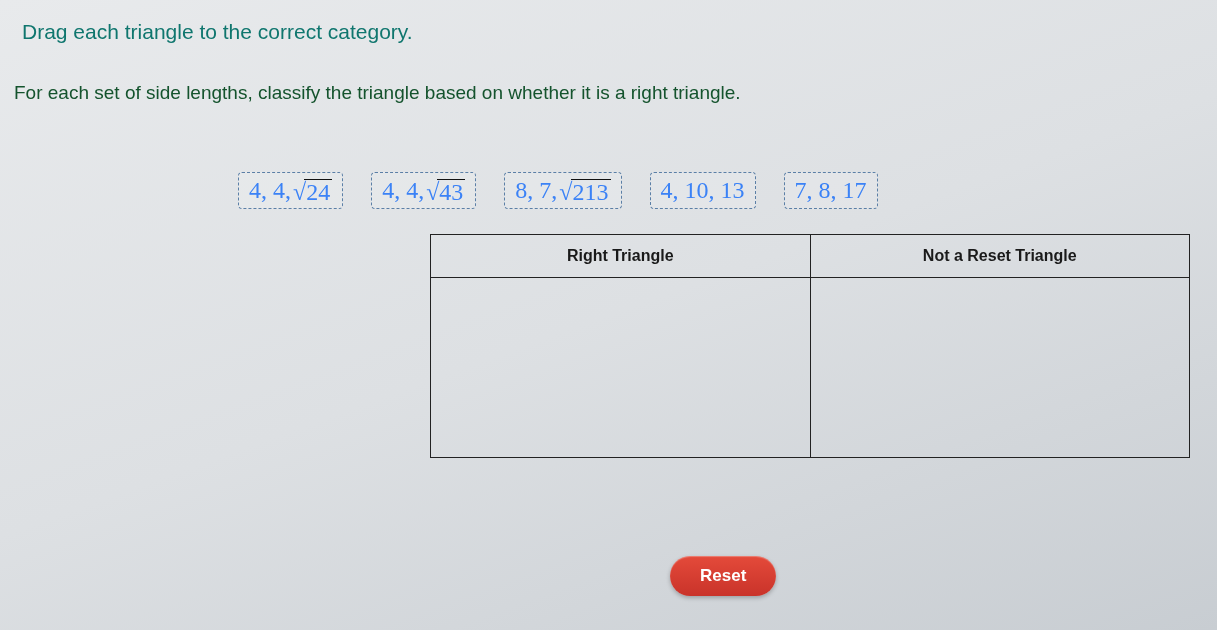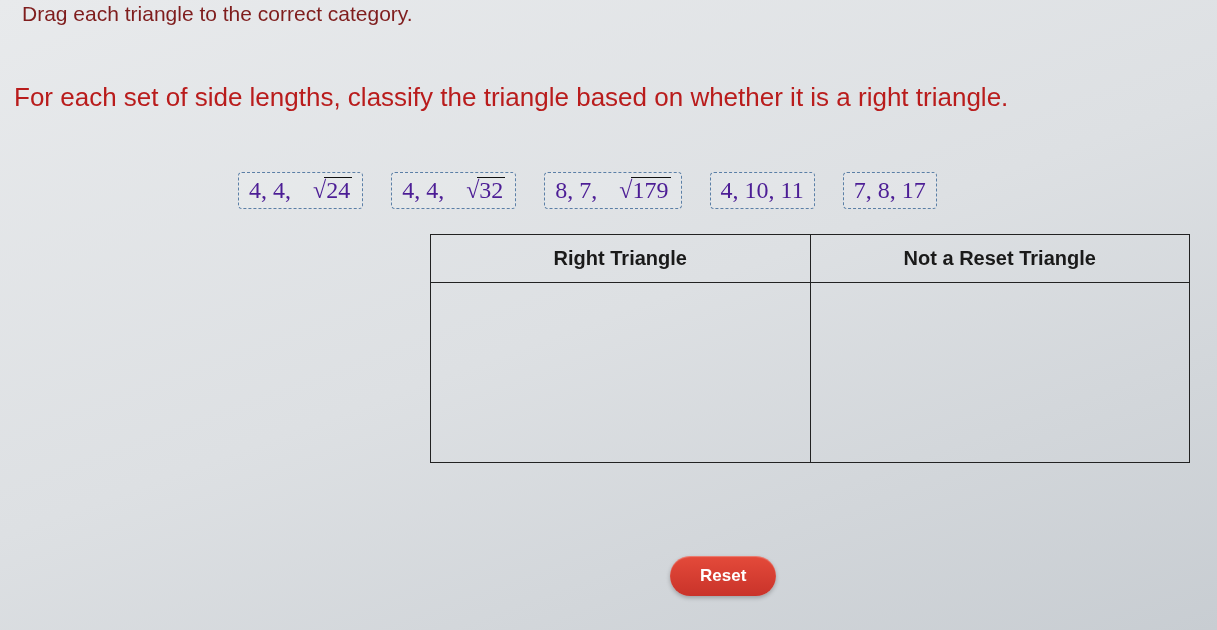--- a/index.html
+++ b/index.html
@@ -7,53 +7,52 @@
       width: 1217px;
       height: 630px;
       background: linear-gradient(160deg, #e8eaec 0%, #dde0e3 50%, #c8cdd2 100%);
       font-family: Arial, Helvetica, sans-serif;
       color: #1a1a1a;
       position: relative;
       overflow: hidden;
     }
     .instruction-1 {
       position: absolute;
-      top: 2px;
+      top: 20px;
       left: 22px;
       font-size: 21px;
-      color: #7f1d1d;
+      color: #0f766e;
     }
     .instruction-2 {
       position: absolute;
       top: 82px;
       left: 14px;
-      font-size: 26px;
-      color: #b91c1c;
+      font-size: 19px;
+      color: #14532d;
     }
     .chips-row {
       position: absolute;
       top: 172px;
       left: 238px;
       display: flex;
       gap: 28px;
       align-items: center;
     }
     .chip {
       border: 1.5px dashed #5b7fa6;
       border-radius: 4px;
       padding: 4px 10px 4px 10px;
       font-family: "Times New Roman", Times, serif;
       font-size: 24px;
-      color: #4c1d95;
+      color: #3b82f6;
       background: rgba(255,255,255,0.15);
       cursor: grab;
       white-space: nowrap;
       display: flex;
-      align-items: flex-start;
-      gap: 20px;
+      align-items: flex-end;
     }
     .sqrt {
       display: inline-flex;
       align-items: baseline;
       margin-left: 2px;
     }
     .sqrt .radical {
       font-size: 24px;
       line-height: 1;
       margin-right: -2px;
@@ -71,21 +70,21 @@
     }
     table.category {
       border-collapse: collapse;
       width: 100%;
     }
     table.category th, table.category td {
       border: 1.5px solid #222;
     }
     table.category th {
       font-weight: bold;
-      font-size: 20px;
+      font-size: 16px;
       padding: 12px 8px;
       text-align: center;
       background: transparent;
     }
     table.category td {
       height: 180px;
       width: 50%;
       vertical-align: top;
     }
     .buttons {
@@ -124,32 +123,32 @@
     <span>4, 4, </span>
     <span class="sqrt">
       <span class="radical">√</span>
       <span class="radicand">24</span>
     </span>
   </div>
   <div class="chip">
     <span>4, 4, </span>
     <span class="sqrt">
       <span class="radical">√</span>
-      <span class="radicand">32</span>
+      <span class="radicand">43</span>
     </span>
   </div>
   <div class="chip">
     <span>8, 7, </span>
     <span class="sqrt">
       <span class="radical">√</span>
-      <span class="radicand">179</span>
+      <span class="radicand">213</span>
     </span>
   </div>
   <div class="chip">
-    <span>4, 10, 11</span>
+    <span>4, 10, 13</span>
   </div>
   <div class="chip">
     <span>7, 8, 17</span>
   </div>
 </div>
 
 <div class="table-wrap">
   <table class="category">
     <thead>
       <tr>

